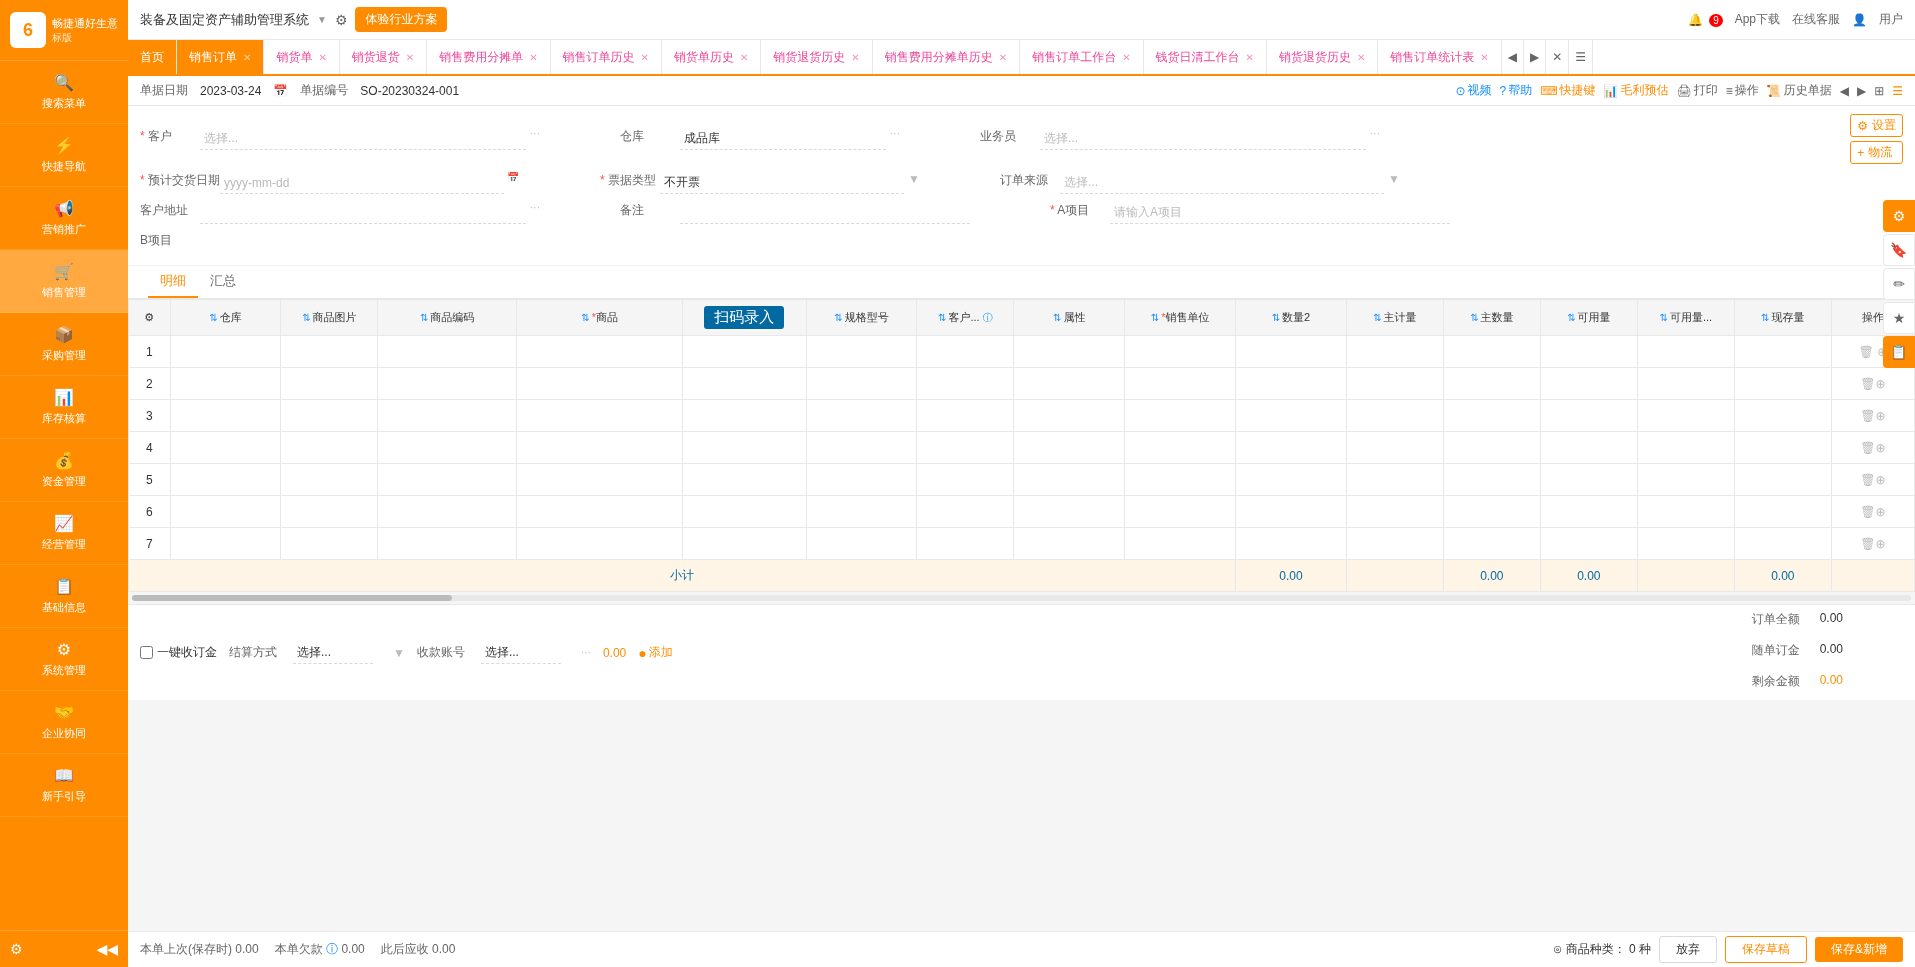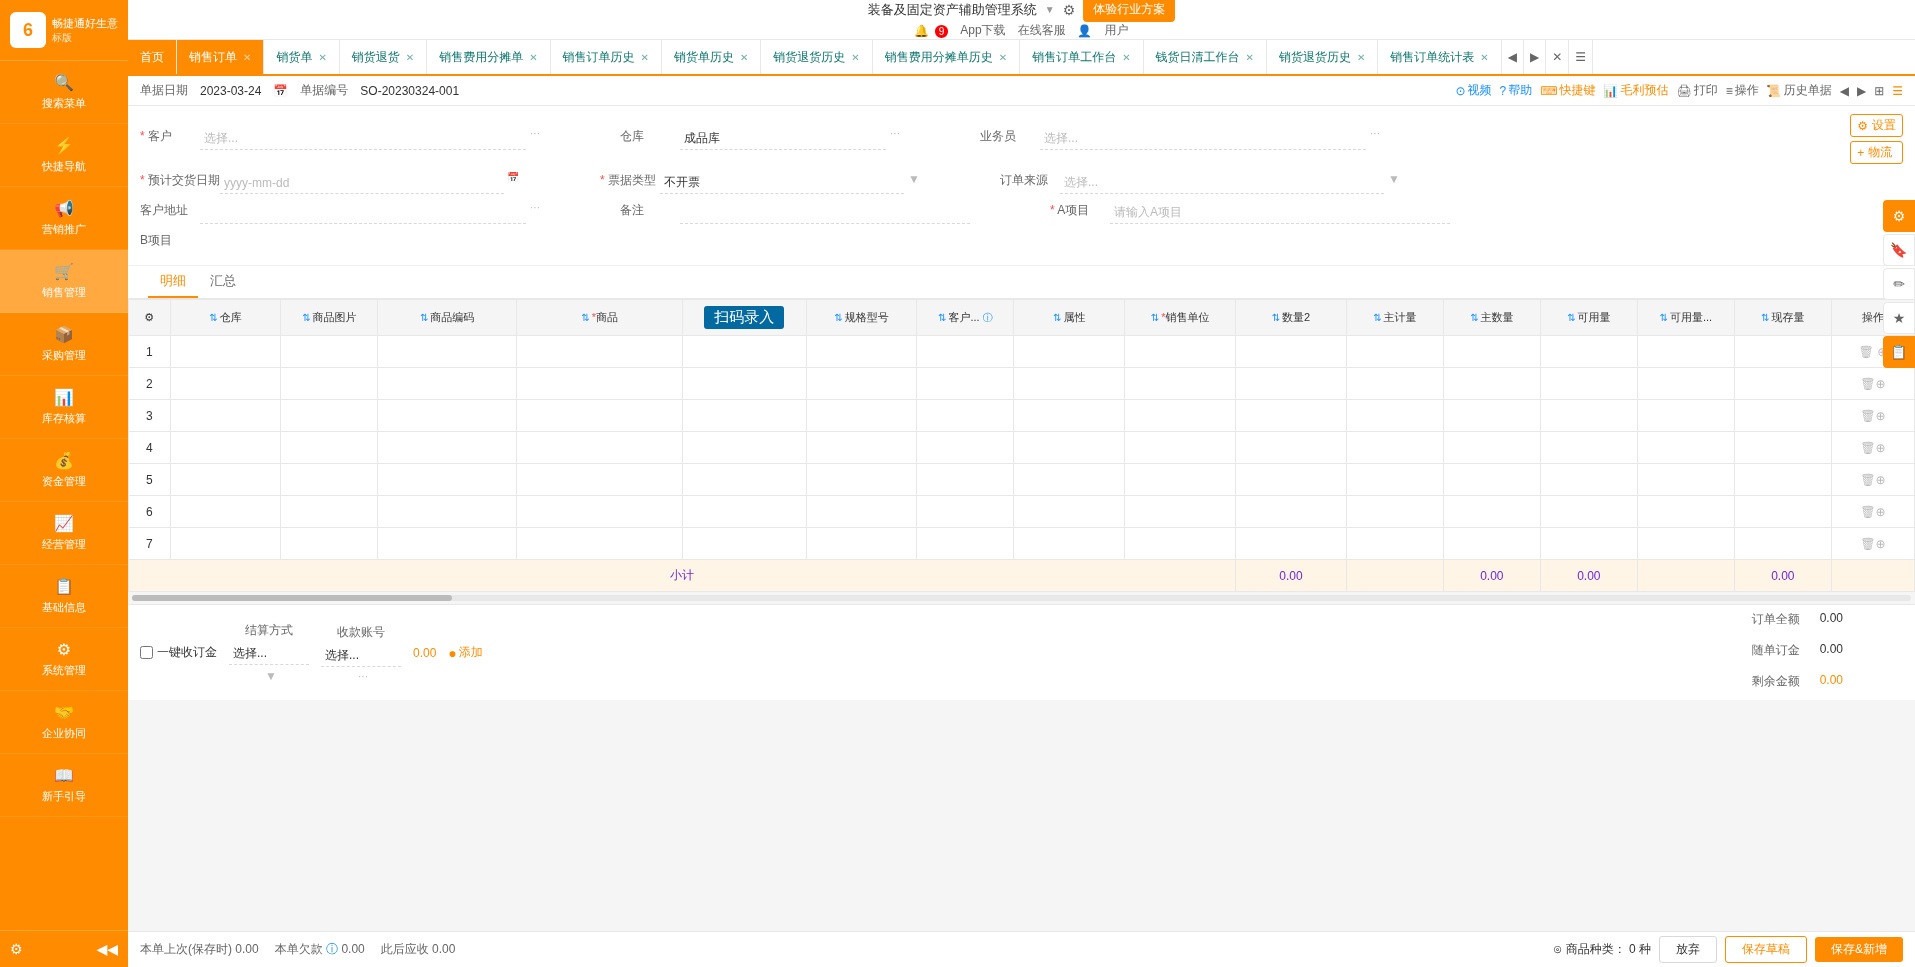--- a/index.html
+++ b/index.html
@@ -23,39 +23,39 @@
     }
     .sidebar-item.active { background: rgba(255,255,255,0.25); }
     .sidebar-item .icon { font-size: 16px; }
     .sidebar-bottom {
       padding: 10px; display: flex; align-items: center; justify-content: space-between; border-top: 1px solid rgba(255,255,255,0.2);
     }
     .sidebar-bottom-icon { color: white; font-size: 14px; cursor: pointer; }
 
     
     .topbar {
-      position: fixed; left: 128px; top: 0; right: 0; height: 40px; background: white; display: flex; align-items: center; justify-content: flex-end; padding: 0 12px; z-index: 99; border-bottom: 1px solid #e8e8e8; flex-direction: column;
+      position: fixed; left: 128px; top: 0; right: 0; height: 40px; background: white; display: flex; align-items: center; justify-content: space-between; padding: 0 12px; z-index: 99; border-bottom: 1px solid #e8e8e8;
     }
     .topbar-left { display: flex; align-items: center; gap: 8px; }
     .topbar-title { font-size: 13px; color: #333; }
     .topbar-dropdown { font-size: 10px; color: #999; cursor: pointer; }
     .topbar-gear { font-size: 14px; color: #666; cursor: pointer; }
     .topbar-industry-btn {
       background: #ff8c00; color: white; border: none; border-radius: 4px; padding: 4px 10px; font-size: 12px; cursor: pointer;
     }
     .topbar-right { display: flex; align-items: center; gap: 12px; font-size: 12px; color: #666; }
     .topbar-right span { cursor: pointer; }
     .notification-badge { background: #f00; color: white; border-radius: 50%; font-size: 10px; padding: 1px 4px; margin-left: 2px; }
 
     
     .tabbar {
       position: fixed; left: 128px; top: 40px; right: 0; height: 36px; background: #fff; display: flex; align-items: center; overflow: hidden; z-index: 98; border-bottom: 2px solid #ff8c00;
     }
     .tab-item {
-      display: flex; align-items: center; padding: 0 12px; height: 36px; font-size: 12px; color: #0f766e; cursor: pointer; white-space: nowrap; border-right: 1px solid #e8e8e8; flex-shrink: 0;
+      display: flex; align-items: center; padding: 0 12px; height: 36px; font-size: 12px; color: #ec4899; cursor: pointer; white-space: nowrap; border-right: 1px solid #e8e8e8; flex-shrink: 0;
     }
     .tab-item.active { background: #ff8c00; color: white; }
     .tab-item .tab-close { margin-left: 6px; font-size: 10px; opacity: 0.6; }
     .tab-nav-btn { padding: 0 6px; cursor: pointer; font-size: 12px; color: #666; height: 36px; display: flex; align-items: center; border-right: 1px solid #e8e8e8; }
 
     
     .main-content {
       position: fixed; left: 128px; top: 76px; right: 0; bottom: 0; background: #f5f5f5; overflow: hidden;
     }
 
@@ -105,29 +105,29 @@
     }
     .row-num { color: #999; width: 30px; }
     .table-container { overflow-x: auto; overflow-y: auto; max-height: 300px; background: white; }
     .scan-btn {
       background: #0369a1; color: white; border: none; border-radius: 3px; padding: 2px 10px; font-size: 15px; cursor: pointer;
     }
     .th-sort { color: #1890ff; margin-right: 2px; font-size: 10px; cursor: pointer; }
     .col-required { color: #ff4d4f; }
 
     
-    .subtotal-row td { background: #fff5e6; font-weight: 500; color: #6d28d9; }
+    .subtotal-row td { background: #fff5e6; font-weight: 500; color: #0369a1; }
     .subtotal-label { text-align: left; padding-left: 8px; color: #ff8c00; }
 
     
     .payment-row {
       display: flex; align-items: center; padding: 6px 12px; background: white; border-top: 1px solid #e8e8e8; gap: 12px; font-size: 12px;
     }
     .payment-row .checkbox-label { display: flex; align-items: center; gap: 4px; color: #333; cursor: pointer; white-space: nowrap; }
-    .payment-row .field-group { display: flex; align-items: center; gap: 4px; flex-direction: column; }
+    .payment-row .field-group { display: flex; align-items: center; gap: 16px; }
     .payment-row .field-label { color: #666; white-space: nowrap; }
     .payment-row .orange-text { color: #ff8c00; }
     .add-btn { color: #ff8c00; cursor: pointer; display: flex; align-items: center; gap: 2px; }
     .summary-row { display: flex; justify-content: space-between; gap: 20px; margin-bottom: 4px; }
     .summary-label { color: #666; }
     .summary-value { color: #333; font-weight: 500; }
 
     
     .status-bar {
       position: absolute; bottom: 0; left: 0; right: 0; height: 36px; background: white; border-top: 1px solid #e8e8e8; display: flex; align-items: center; justify-content: space-between; padding: 0 12px; font-size: 12px;

